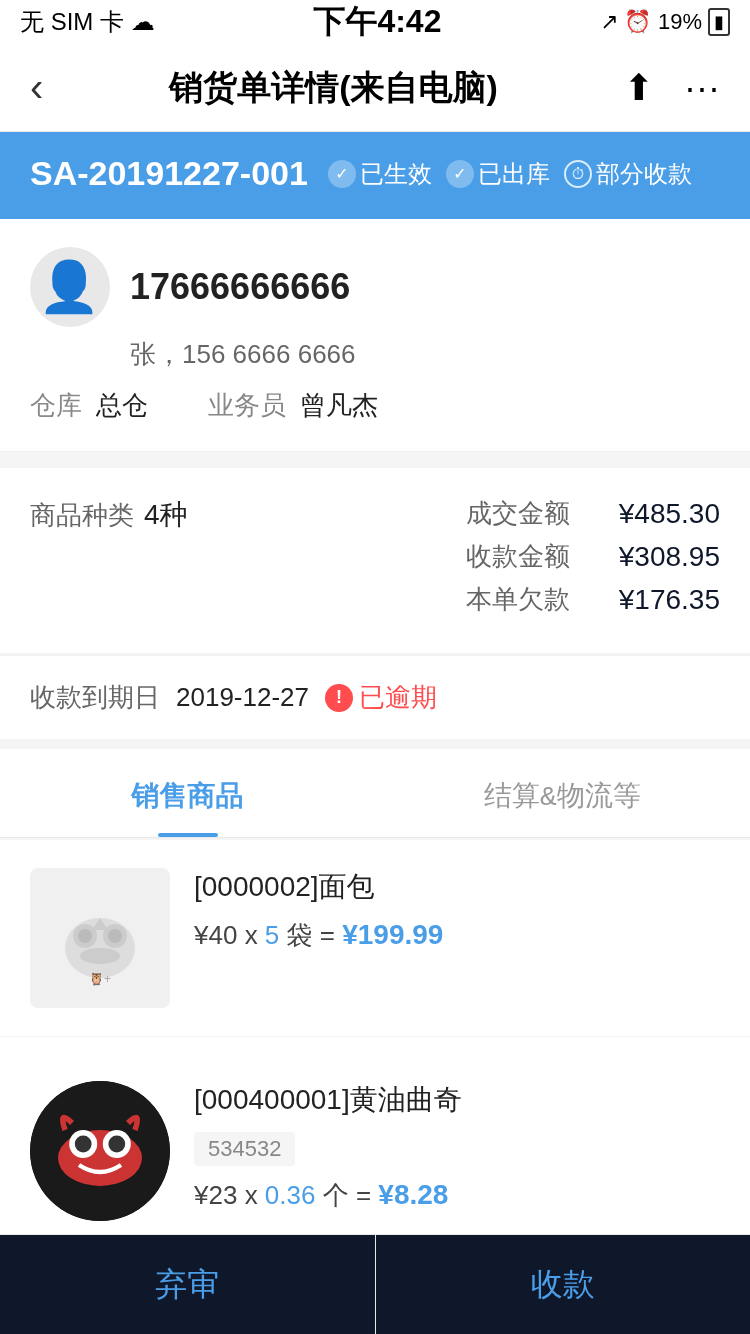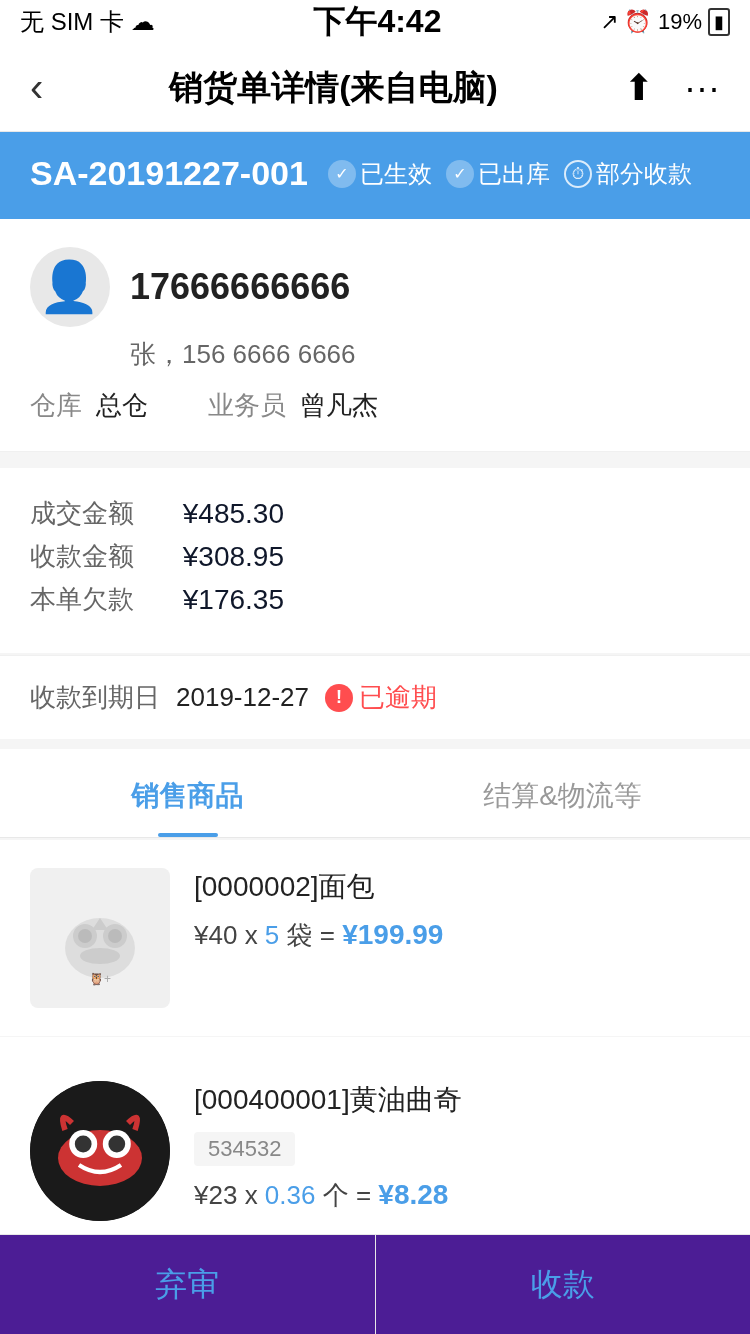--- a/index.html
+++ b/index.html
@@ -218,20 +218,21 @@
 
     
     .tabs-section {
       background: #f5f5f5;
       padding-top: 10px;
     }
     .tabs-bar {
       background: #fff;
       display: flex;
       border-bottom: 1px solid #e8e8e8;
+      font-family: Liberation Mono, monospace;
     }
     .tab {
       flex: 1;
       text-align: center;
       padding: 28px 0 22px;
       font-size: 28px;
       color: #999;
       position: relative;
       cursor: pointer;
     }
@@ -299,21 +300,21 @@
     .price-highlight { color: #4A9EE8; }
     .price-total { color: #4A9EE8; font-weight: 600; font-size: 28px; }
 
     
     .bottom-bar {
       position: fixed;
       bottom: 0;
       left: 0;
       width: 750px;
       height: 100px;
-      background: #4c1d95;
+      background: #0f172a;
       border-top: 1px solid #e8e8e8;
       display: flex;
     }
     .bottom-btn {
       flex: 1;
       display: flex;
       align-items: center;
       justify-content: center;
       font-size: 32px;
       font-weight: 500;
@@ -390,20 +391,26 @@
       <span class="meta-label">业务员</span>
       <span class="meta-value">曾凡杰</span>
     </div>
   </div>
 </div>
 
 <div class="divider"></div>
 
 <div class="summary-section">
   <div class="summary-row">
+    <div class="summary-left">
+      <div class="product-count">
+        <span>商品种类</span>
+        <span class="count-num">4种</span>
+      </div>
+    </div>
     <div class="summary-right">
       <div class="amount-row">
         <span class="amount-label">成交金额</span>
         <span class="amount-value">¥485.30</span>
       </div>
       <div class="amount-row">
         <span class="amount-label">收款金额</span>
         <span class="amount-value">¥308.95</span>
       </div>
       <div class="amount-row">

